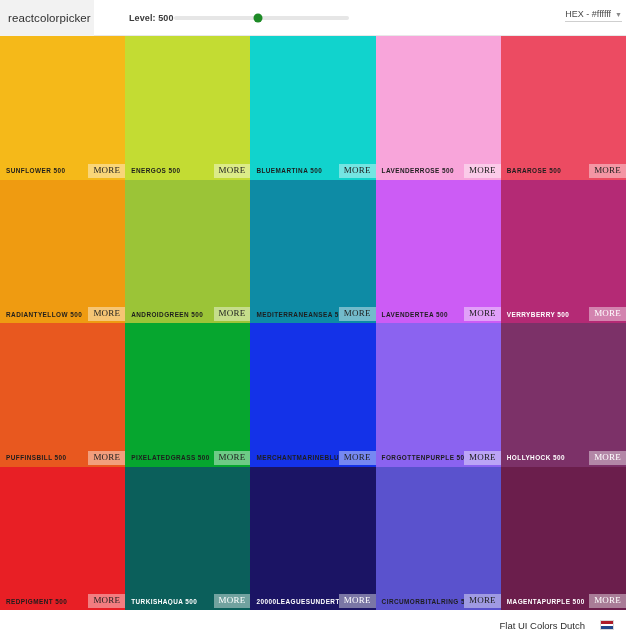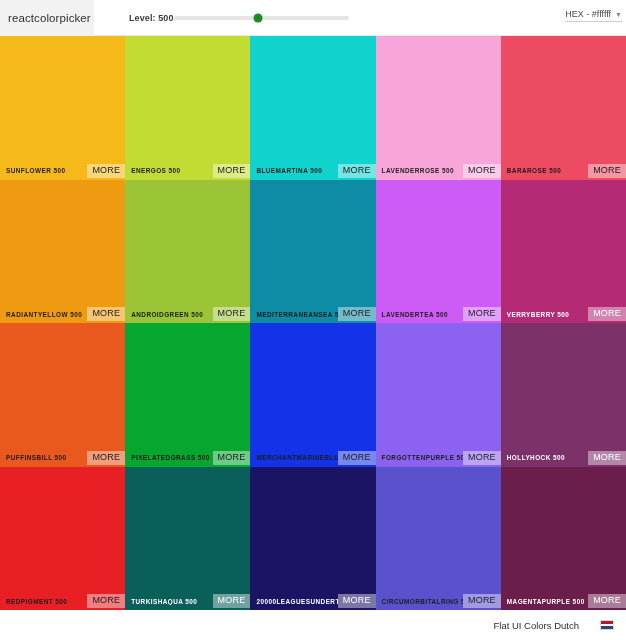--- a/index.html
+++ b/index.html
@@ -73,29 +73,30 @@
   .swatch-name {
     font-size:6.4px; font-weight:bold;
     letter-spacing:.45px; white-space:nowrap;
     padding-left:6px; overflow:hidden;
   }
   .more-btn {
     font-size:9px; letter-spacing:.2px;
     padding:2px 5px 3px 5px;
     line-height:1; white-space:nowrap;
     background:rgba(255,255,255,.42);
+    font-family:Liberation Serif, serif;
   }
   .swatch.light .swatch-name, .swatch.light .more-btn { color:#1d1d1d; }
   .swatch.dark  .swatch-name, .swatch.dark  .more-btn { color:#ffffff; }
 
   
   .footer {
     height:30px; flex:0 0 30px;
     display:flex; align-items:center; justify-content:flex-end;
-    gap:21px; padding-right:12px;
+    gap:15px; padding-right:12px;
     background:#ffffff;
   }
   .footer-text { font-size:9.5px; color:#2d2d2d; white-space:nowrap; }
   .flag {
     width:14px; height:10px;
     display:flex; flex-direction:column;
     border:1px solid #d8d8d8;
   }
   .flag span { flex:1 1 auto; display:block; }
 </style>

